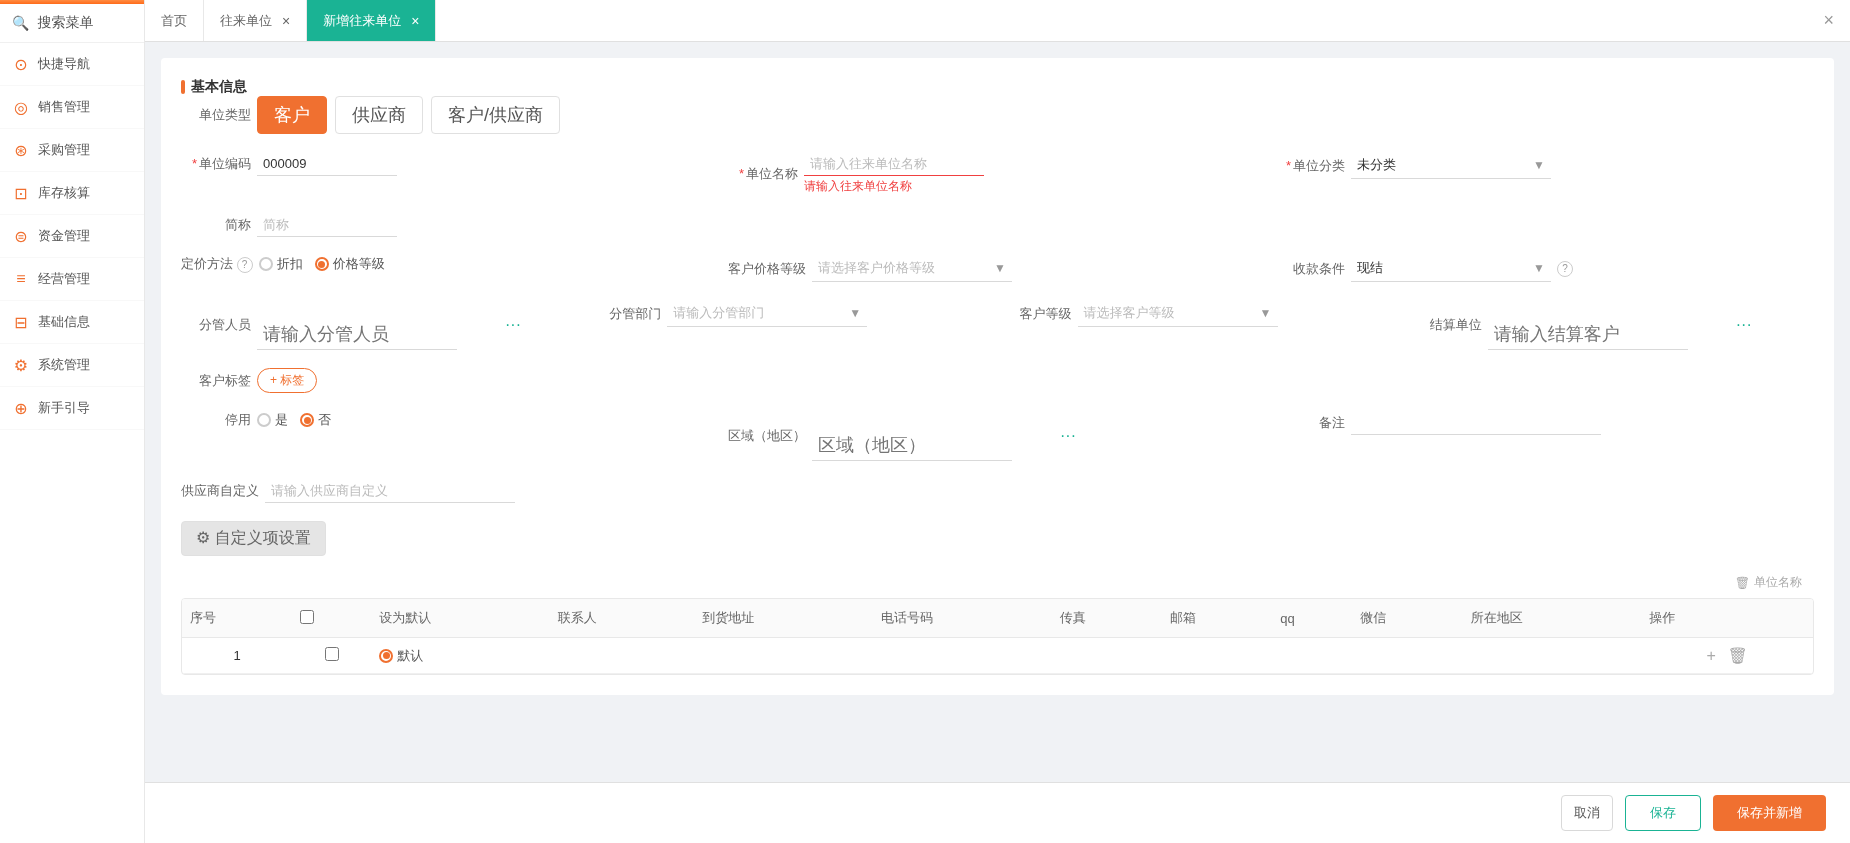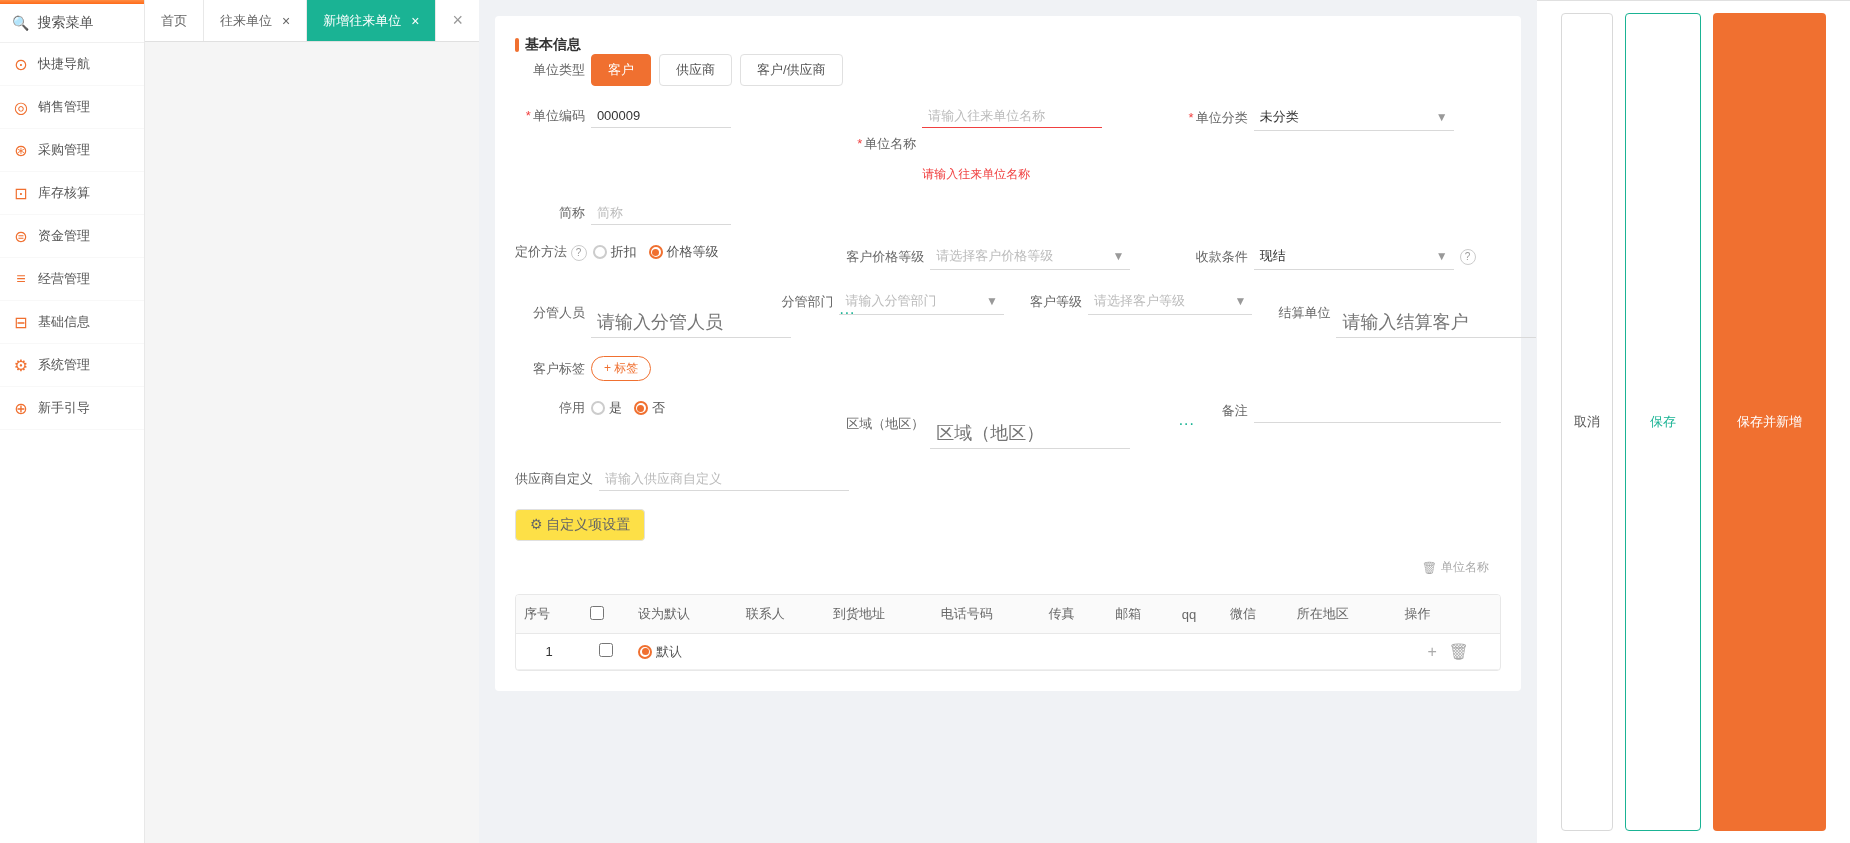--- a/index.html
+++ b/index.html
@@ -46,21 +46,21 @@
       align-items: center;
       justify-content: center;
       font-size: 16px;
       color: #f07030;
     }
 
     
     .main {
       flex: 1;
       display: flex;
-      flex-direction: row;
+      flex-direction: column;
       height: 100%;
       overflow: hidden;
     }
 
     
     .tab-bar {
       background: #fff;
       border-bottom: 1px solid #e0e0e0;
       display: flex;
       align-items: stretch;
@@ -188,21 +188,21 @@
     .chevron { color: #999; font-size: 12px; }
 
     
     .unit-type-group {
       display: flex;
       gap: 8px;
     }
     .unit-btn {
       padding: 6px 16px;
       border-radius: 4px;
-      font-size: 13px;
+      font-size: 18px;
       cursor: pointer;
       border: 1px solid #e0e0e0;
       background: #fff;
       color: #555;
     }
     .unit-btn.active {
       background: #f07030;
       color: #fff;
       border-color: #f07030;
     }
@@ -277,34 +277,34 @@
     .checkbox {
       width: 14px;
       height: 14px;
       border: 1px solid #ccc;
       cursor: pointer;
     }
 
     
     .custom-setting-btn {
       border: 1px solid #e0e0e0;
-      background: #fde047;
+      background: #e5e5e5;
       padding: 6px 14px;
-      font-size: 14px;
+      font-size: 16px;
       color: #666;
       cursor: pointer;
       border-radius: 4px;
       display: flex;
       align-items: center;
       gap: 4px;
     }
 
     
     .table-container {
-      margin-top: 12px;
+      margin-top: 1px;
       border: 1px solid #e8e8e8;
       border-radius: 4px;
       overflow: hidden;
     }
     .table-header {
       display: flex;
       justify-content: flex-end;
       padding: 6px 12px;
       font-size: 12px;
       color: #999;
@@ -373,21 +373,20 @@
       background: #f07030;
       color: #fff;
       font-size: 13px;
       cursor: pointer;
       border-radius: 4px;
     }
 
     .field-with-error {
       display: flex;
       flex-direction: column;
-      gap: 36px;
     }
 
     .short-input {
       width: 140px;
     }
 
     .medium-input {
       width: 180px;
     }
 

